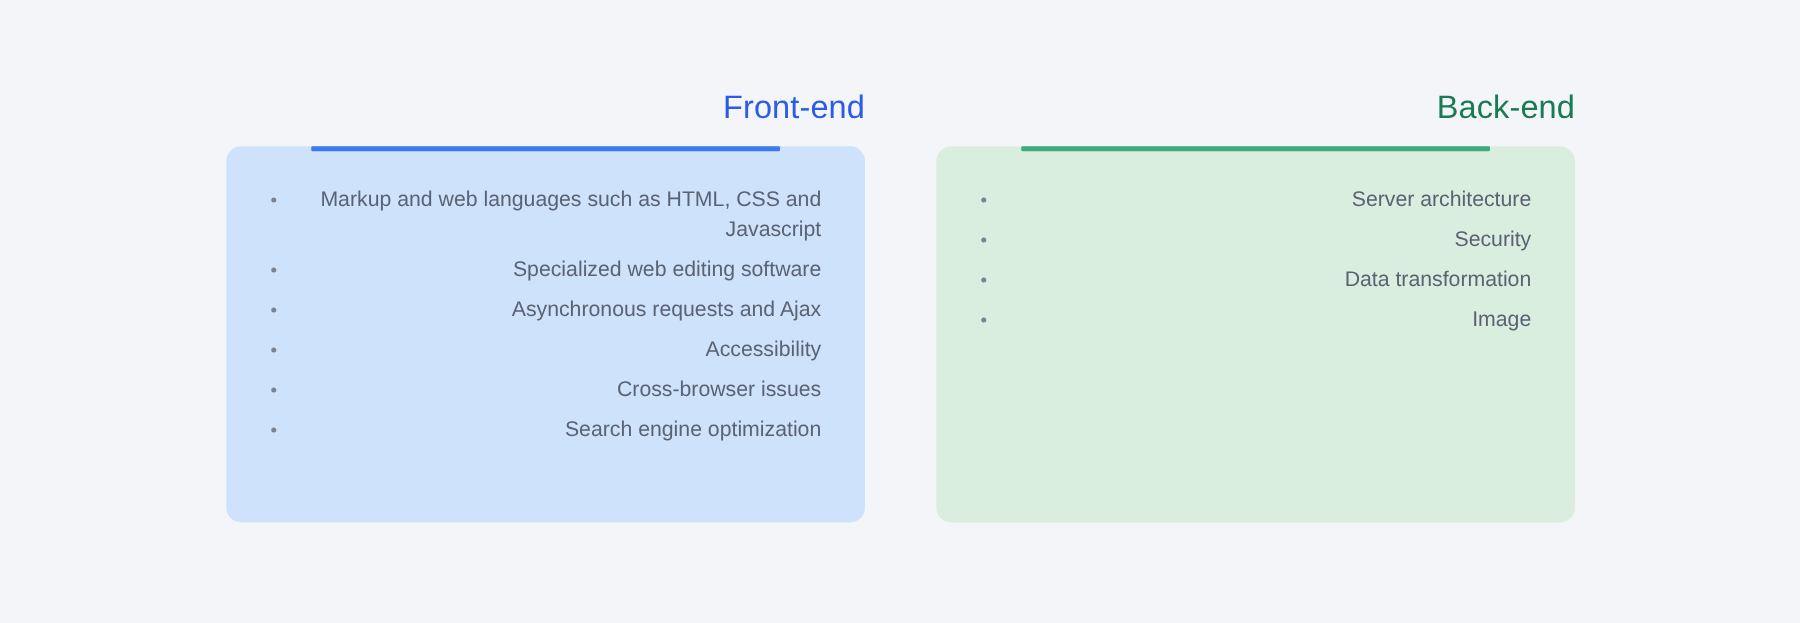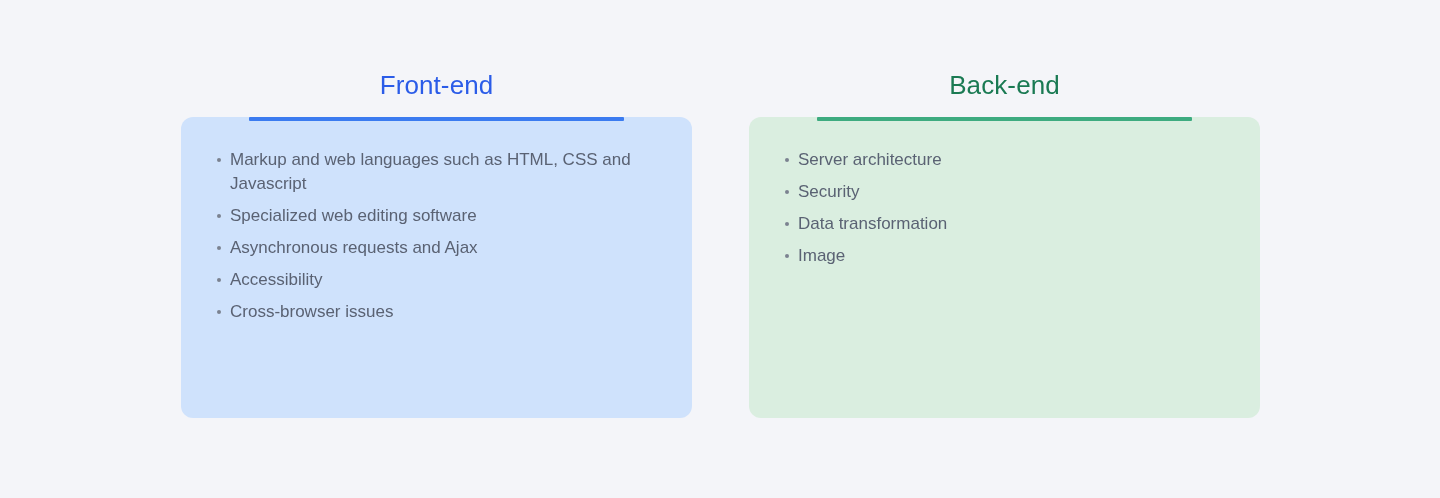--- a/index.html
+++ b/index.html
@@ -28,21 +28,21 @@
     width: 511px;
   }
   .column.left  { left: 181px; }
   .column.right { left: 749px; }
 
   .col-title {
     position: absolute;
     top: 68px;
     left: 0;
     width: 511px;
-    text-align: center;
+    text-align: right;
     font-size: 26px;
     line-height: 34px;
     font-weight: 400;
     letter-spacing: 0.1px;
     white-space: nowrap;
   }
   .column.left  .col-title { color: #2b5ce8; }
   .column.right .col-title { color: #1a7a53; }
 
   .card {
@@ -71,20 +71,21 @@
 
   
   .skill-list {
     position: absolute;
     top: 148px;
     left: 36px;
     width: 440px;
     margin: 0;
     padding: 0;
     list-style: none;
+    text-align: right;
   }
   .skill-item {
     position: relative;
     padding-left: 13px;
     margin-bottom: 8px;
     color: #5a6273;
     font-size: 17px;
     line-height: 24px;
     font-weight: 400;
   }
@@ -126,20 +127,24 @@
         <span class="skill-text">Asynchronous requests and Ajax</span>
       </li>
       <li class="skill-item">
         <span class="bullet"></span>
         <span class="skill-text">Accessibility</span>
       </li>
       <li class="skill-item">
         <span class="bullet"></span>
         <span class="skill-text">Cross-browser issues</span>
       </li>
+      <li class="skill-item">
+        <span class="bullet"></span>
+        <span class="skill-text">Search engine optimization</span>
+      </li>
     </ul>
   </div>
 
   <div class="column right">
     <div class="col-title">Back-end</div>
     <div class="card"></div>
     <div class="accent-bar"></div>
     <ul class="skill-list">
       <li class="skill-item">
         <span class="bullet"></span>

